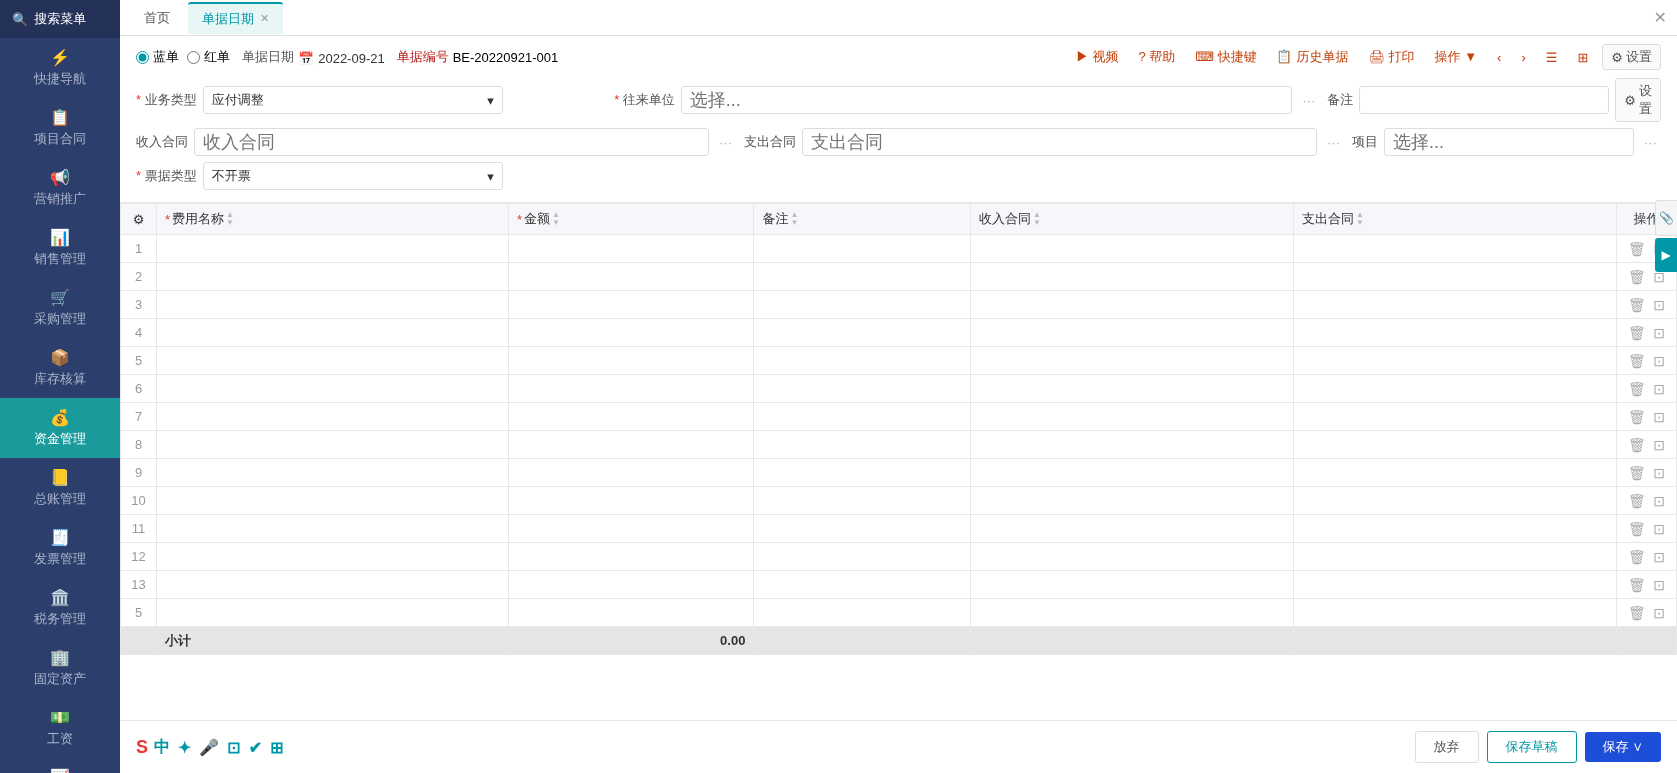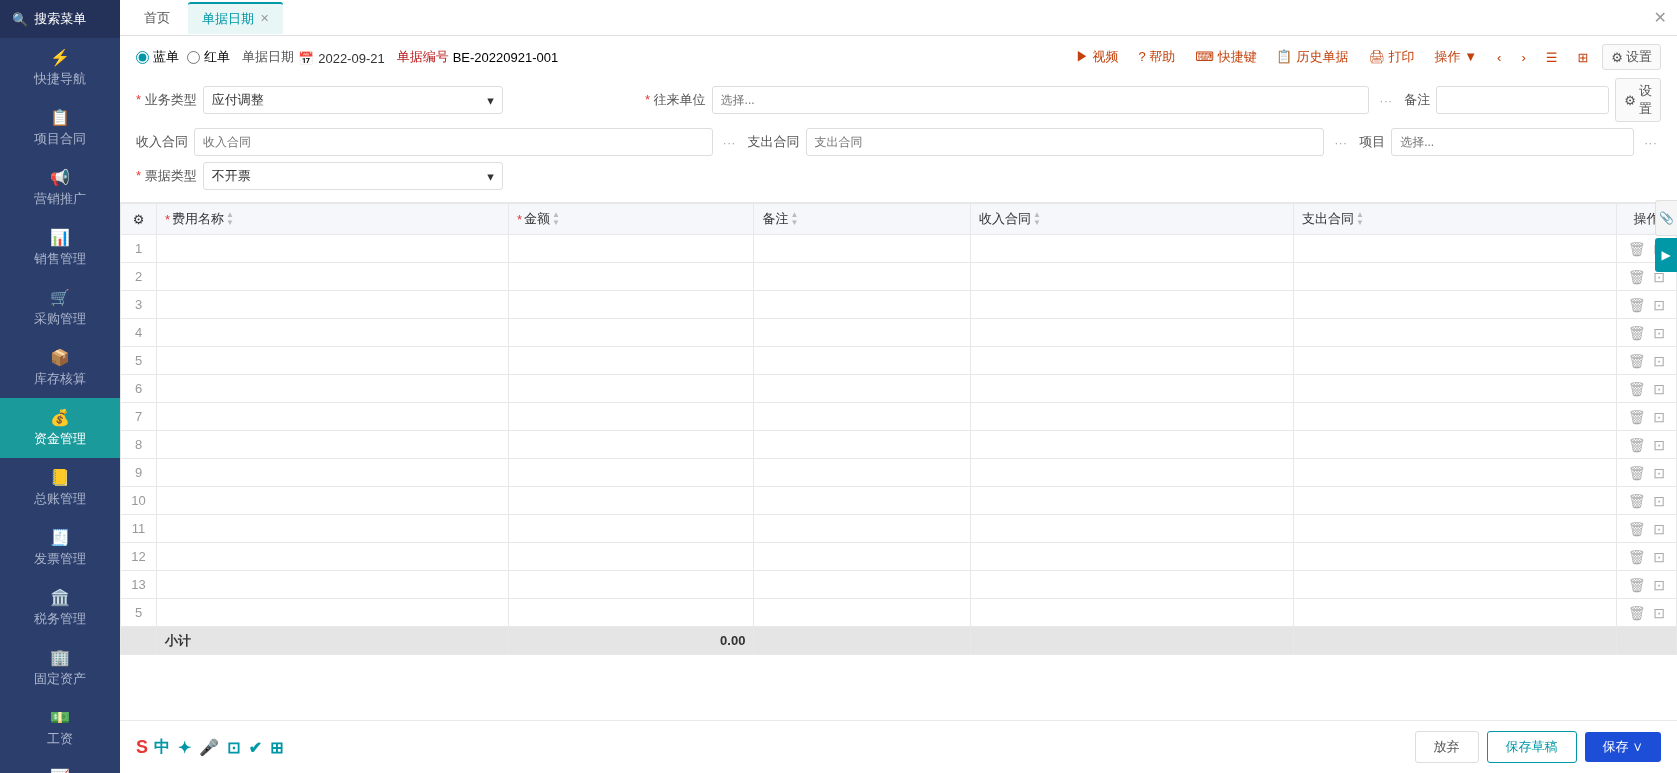--- a/index.html
+++ b/index.html
@@ -127,21 +127,21 @@
     }
     .form-field .field-label.required::before {
       content: '* ';
       color: #e53935;
     }
     .form-field .field-input {
       flex: 1;
       border: 1px solid #ddd;
       border-radius: 3px;
       padding: 4px 8px;
-      font-size: 12px;
+      font-size: 18px;
       color: #333;
       background: #fff;
       outline: none;
       height: 28px;
     }
     .form-field .select-input {
       flex: 1;
       border: 1px solid #ddd;
       border-radius: 3px;
       padding: 4px 8px;

